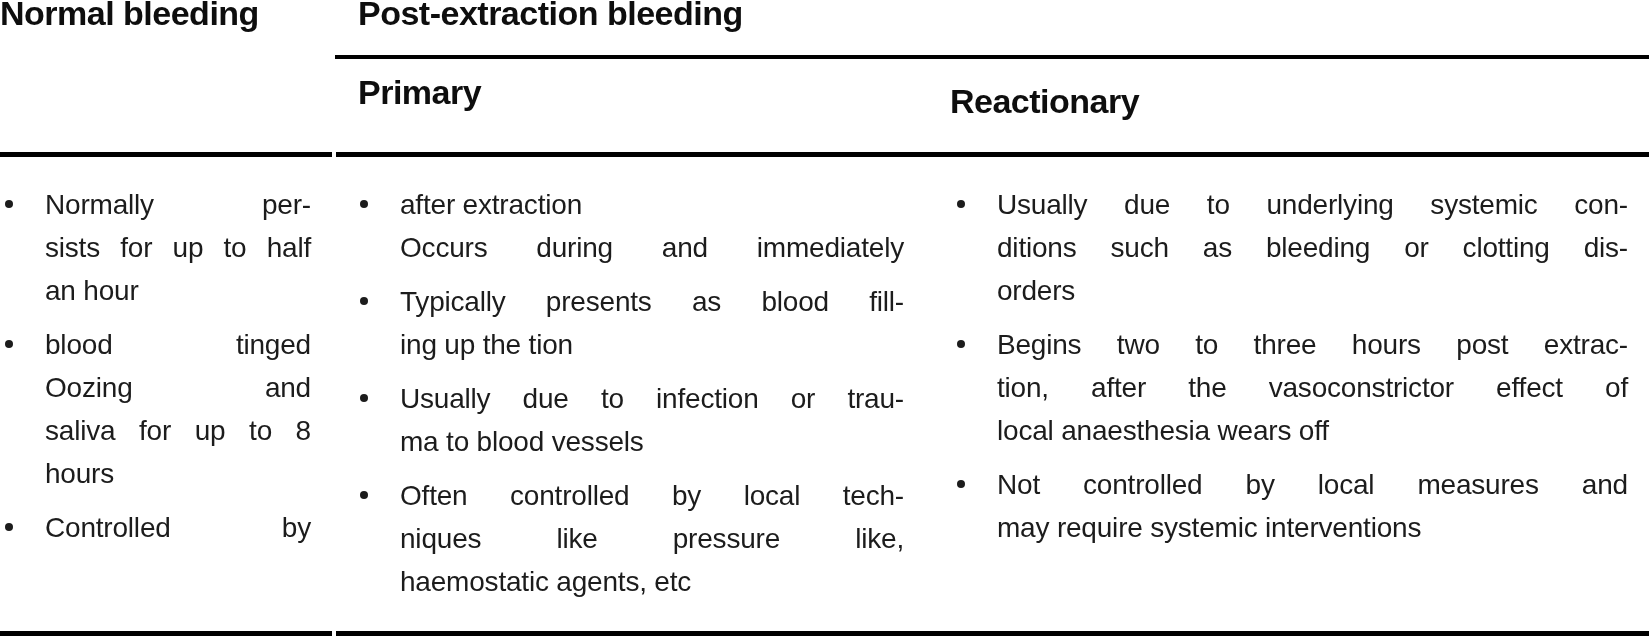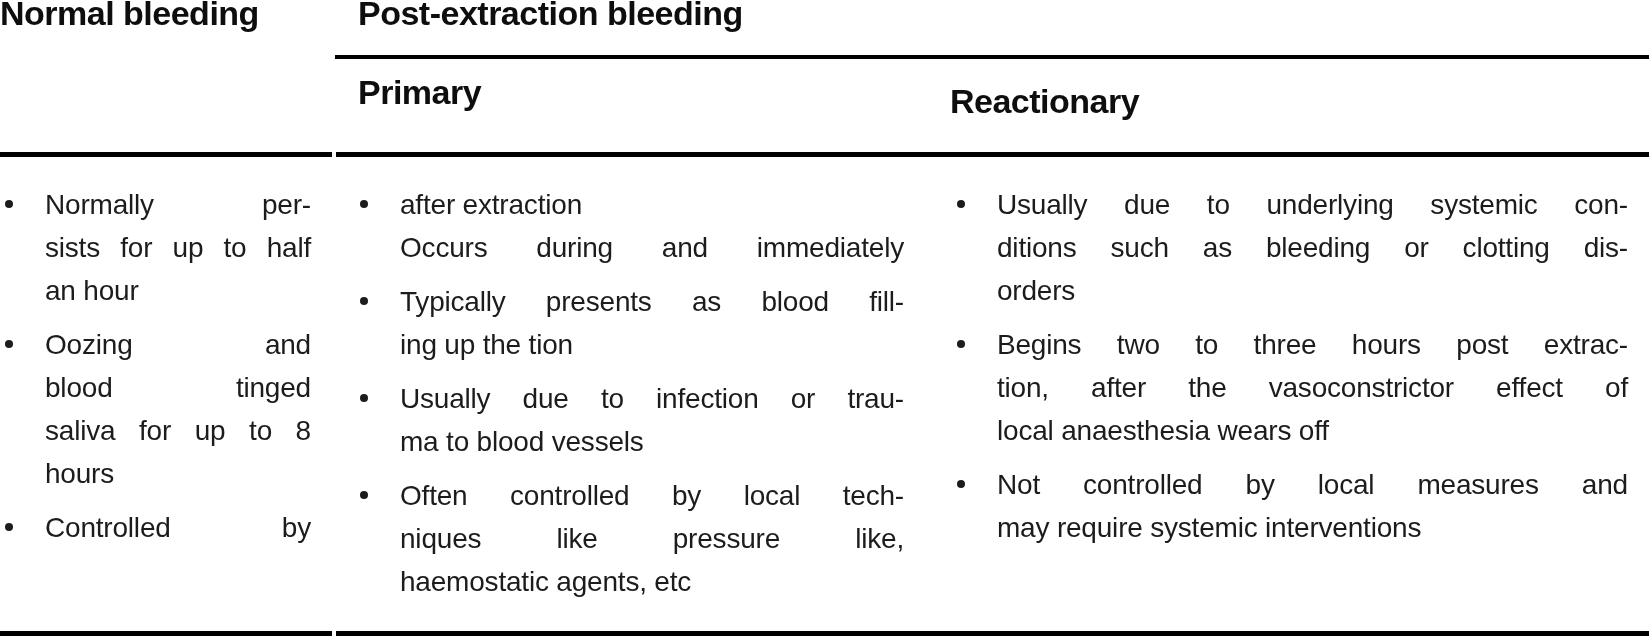--- a/index.html
+++ b/index.html
@@ -86,22 +86,22 @@
         <span class="dot"></span>
         <div class="text">
           <div class="line">Normally per-</div>
           <div class="line">sists for up to half</div>
           <div class="line last">an hour</div>
         </div>
       </div>
       <div class="item">
         <span class="dot"></span>
         <div class="text">
+          <div class="line">blood tinged</div>
           <div class="line">Oozing and</div>
-          <div class="line">blood tinged</div>
           <div class="line">saliva for up to 8</div>
           <div class="line last">hours</div>
         </div>
       </div>
       <div class="item">
         <span class="dot"></span>
         <div class="text">
           <div class="line">Controlled by</div>
         </div>
       </div>

